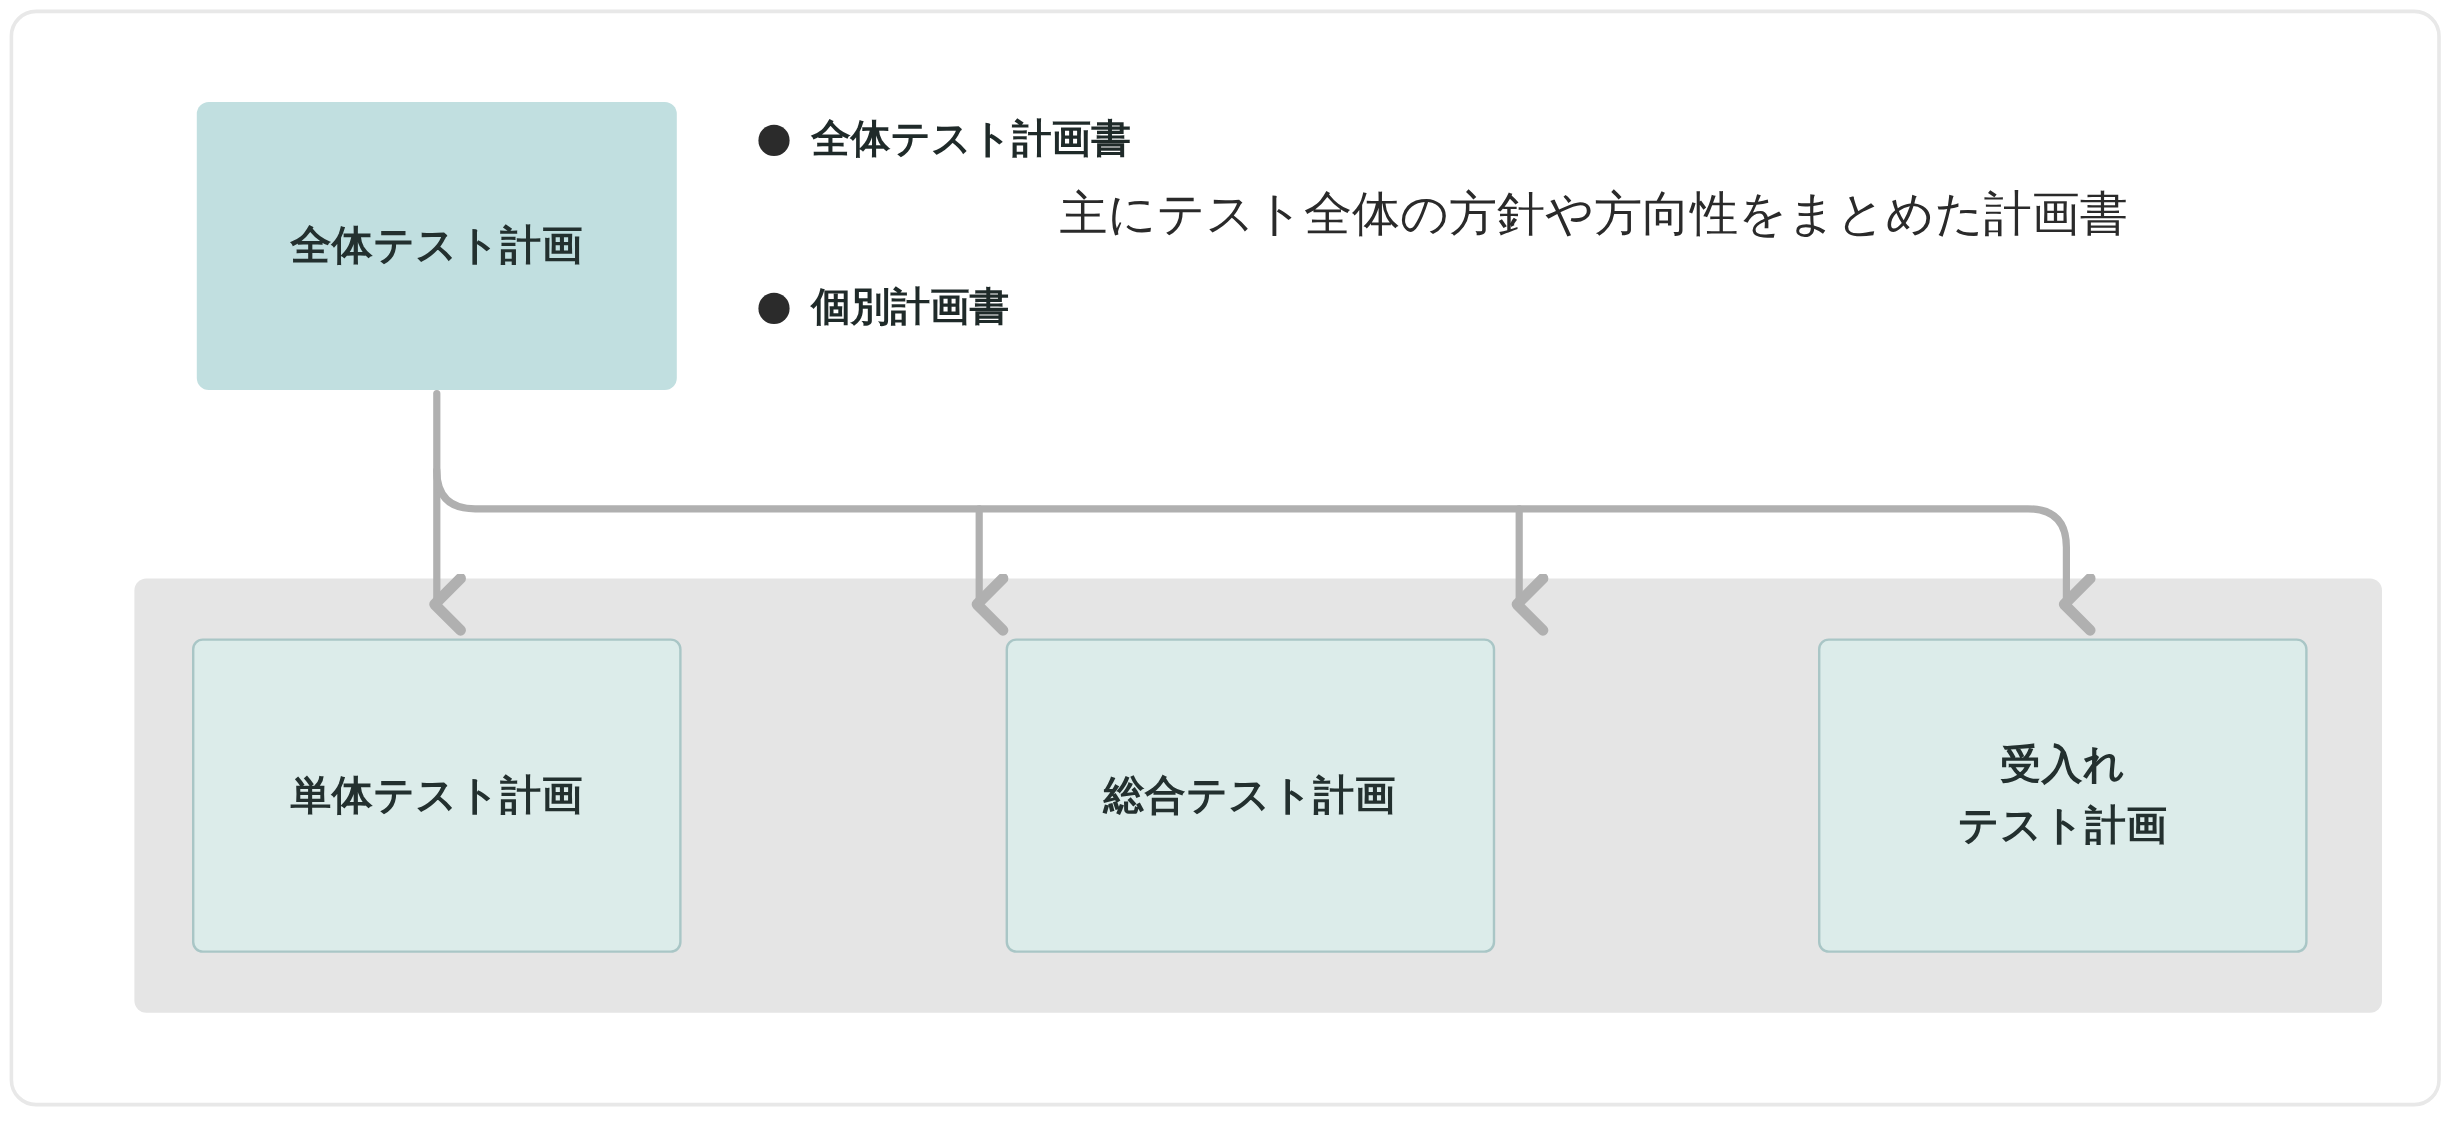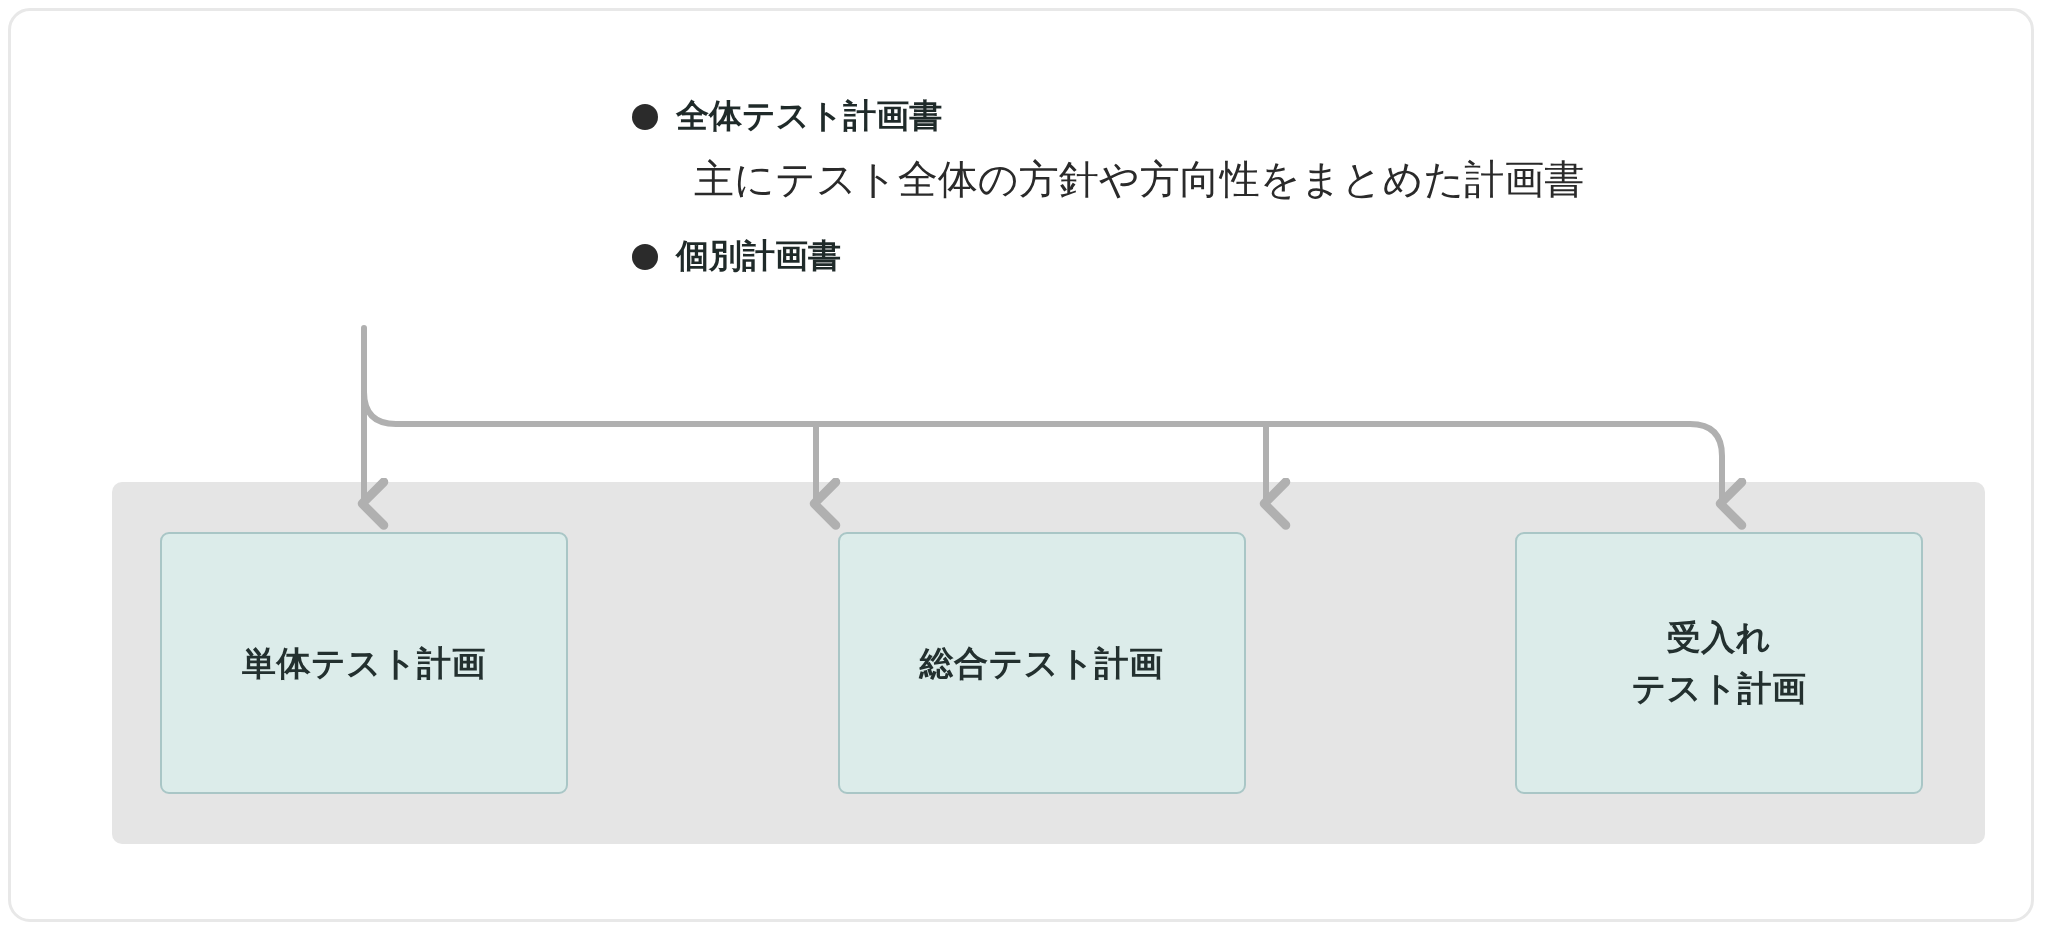--- a/index.html
+++ b/index.html
@@ -39,20 +39,21 @@
     font-weight:bold;
     color:#23302f;
     letter-spacing:0.5px;
     white-space:nowrap;
   }
   
   .notes{
     position:absolute;
     left:632px;top:95px;
     width:1330px;
+    text-align:center;
   }
   .note-group{margin-bottom:30px;}
   .note-head{
     display:flex;
     align-items:flex-start;
     font-size:33px;
     font-weight:bold;
     color:#1f2a29;
     line-height:1.25;
     white-space:nowrap;
@@ -115,20 +116,23 @@
     pointer-events:none;
   }
 </style>
 </head>
 <body>
 
 <div id="canvas">
 
   <div class="card-frame"></div>
 
+  <div class="master-box">
+    <span class="label">全体テスト計画</span>
+  </div>
 
   <div class="notes">
 
     <div class="note-group">
       <div class="note-head">
         <span class="note-bullet"></span>
         <span>全体テスト計画書</span>
       </div>
       <div class="note-body">主にテスト全体の方針や方向性をまとめた計画書</div>
     </div>

